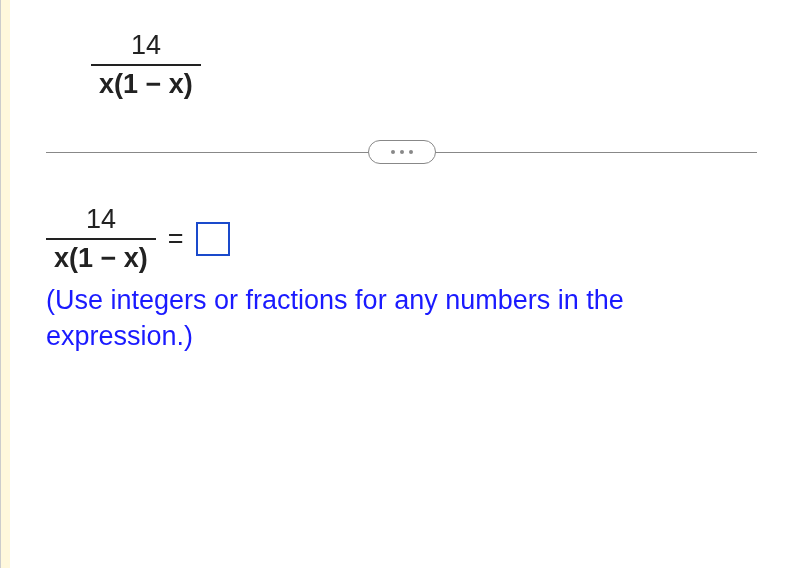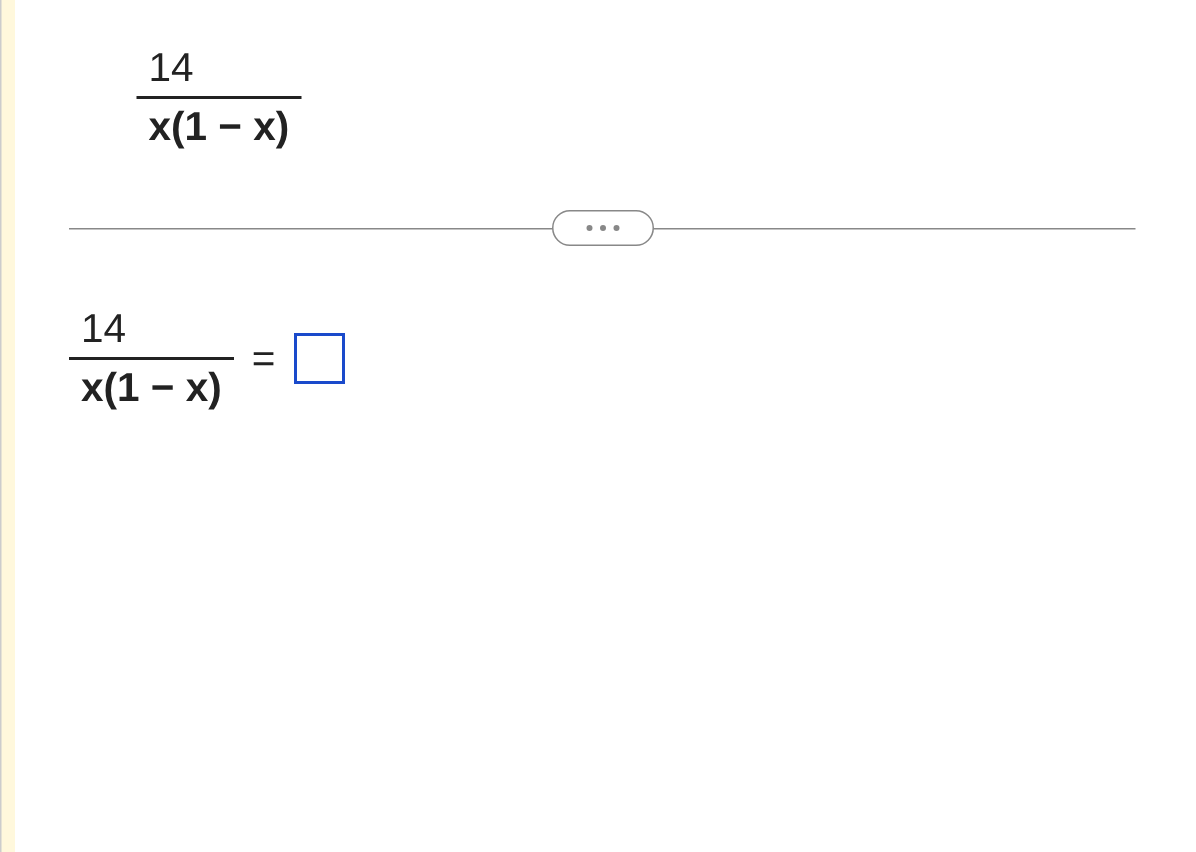--- a/index.html
+++ b/index.html
@@ -29,21 +29,21 @@
       background: #fff8dc;
     }
     .question-text {
       font-size: 27px;
       color: #222;
       line-height: 1.4;
       margin-bottom: 35px;
     }
     .fraction-block {
       display: inline-block;
-      text-align: left;
+      text-align: center;
       vertical-align: middle;
       font-size: 27px;
       color: #222;
     }
     .fraction-num {
       display: block;
       padding: 0 8px 3px 8px;
     }
     .fraction-den {
       display: block;
@@ -150,15 +150,16 @@
 
   <div class="answer-section">
     <div class="answer-row">
       <span class="fraction-block answer-fraction">
         <span class="fraction-num">14</span>
         <span class="fraction-den">x(1 − x)</span>
       </span>
       <span class="equals">=</span>
       <span class="answer-input-box"></span>
     </div>
+    <div class="hint-text">(Use integers or fractions for any numbers in the expression.)</div>
   </div>
 
 </div>
 
 </body></html>

